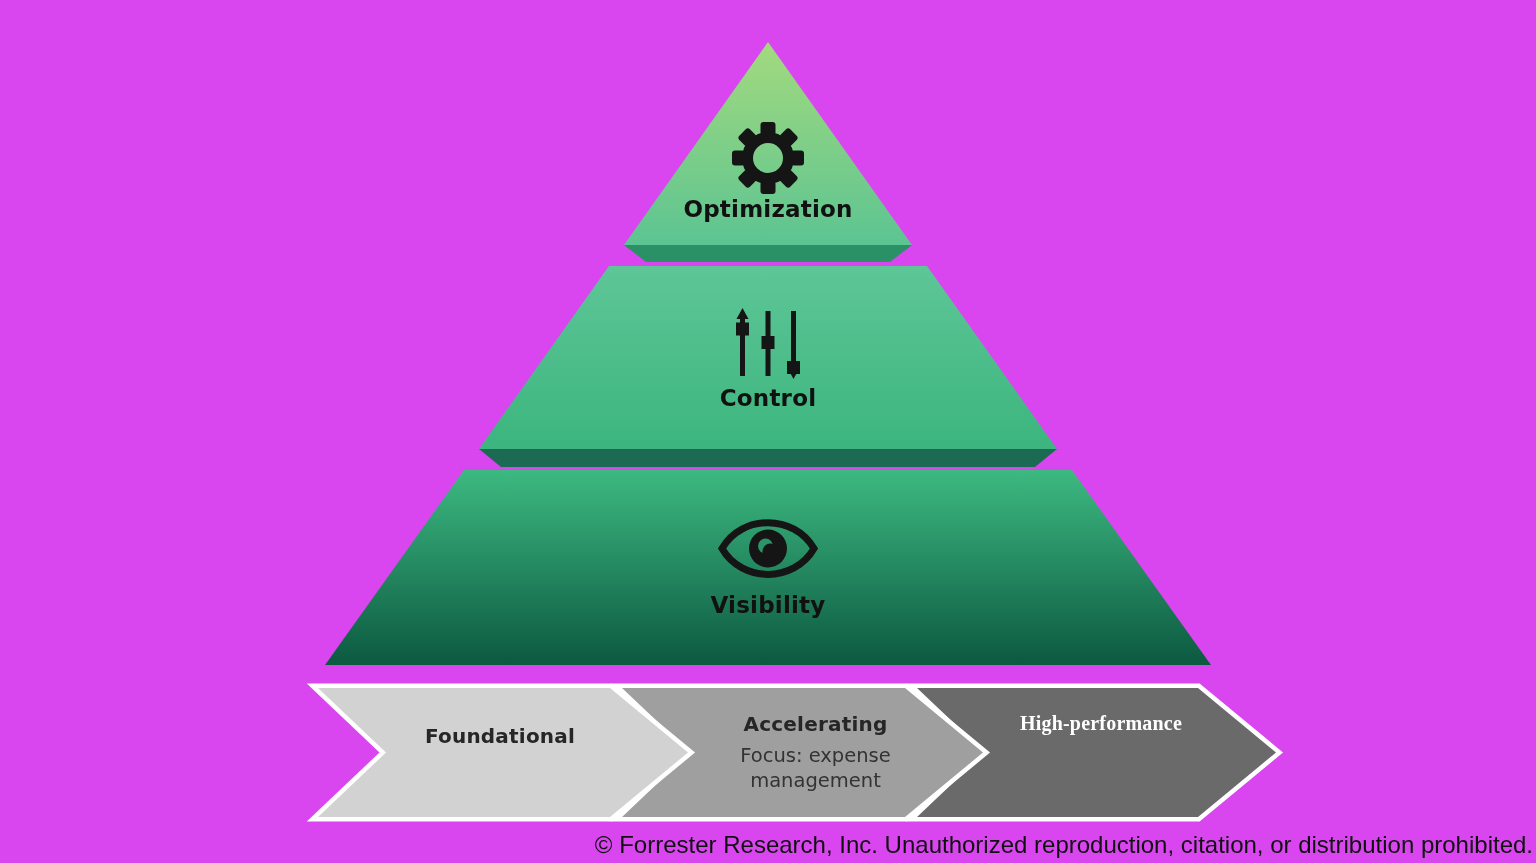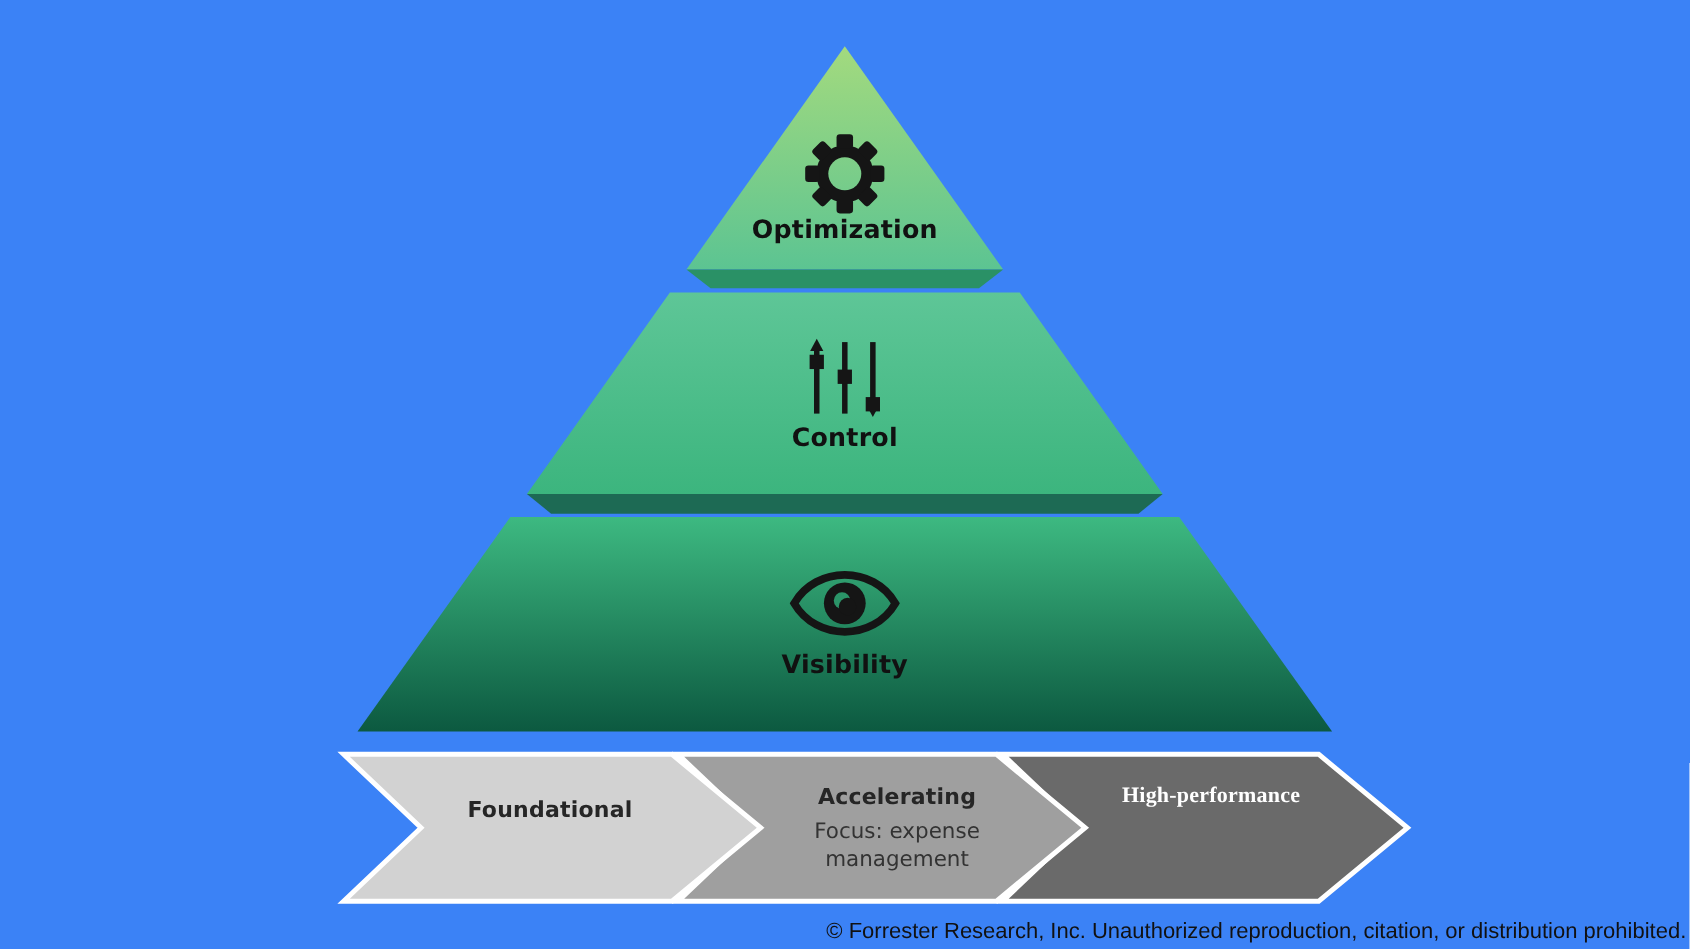--- a/index.html
+++ b/index.html
@@ -1,19 +1,19 @@
 <!DOCTYPE html>
 <html><head>
 <meta charset="utf-8">
 <style>
   html,body{margin:0;padding:0;background:#ffffff;}
   .canvas{
     position:relative;
     width:1536px;height:863px;
-    background:#3b82f6;
+    background:#d946ef;
     overflow:hidden;
     font-family:"DejaVu Sans","Liberation Sans",sans-serif;
   }
   .layer{position:absolute;left:0;top:0;width:1536px;height:863px;}
   .tier-label{
     position:absolute;left:568px;width:400px;
     text-align:center;
     font-weight:700;color:#111;font-size:23px;
     letter-spacing:.2px;
   }
@@ -24,21 +24,21 @@
   .stage-title{font-weight:700;font-size:20px;color:#262626;letter-spacing:.2px;}
   .stage-focus{font-size:19.5px;color:#333;margin-top:7px;line-height:25px;}
   .stage-1{left:390px;top:724px;width:220px;}
   .stage-2{left:708px;top:712px;width:215px;}
   .stage-3{left:995px;top:712px;width:212px;font-family:Liberation Serif, serif;}
   .stage-3 .stage-title{color:#ffffff;}
   .stage-3 .stage-focus{color:#f2f2f2;}
   .footer{
     position:absolute;right:3px;bottom:4px;
     font-family:"Liberation Sans",sans-serif;
-    font-size:20px;color:#111;
+    font-size:24px;color:#111;
   }
 </style>
 </head>
 <body>
 
 <div class="canvas">
 
   <svg class="layer" viewBox="0 0 1536 863" aria-hidden="true">
     <defs>
       <linearGradient id="gradTier1" x1="0" y1="0" x2="0" y2="1">

